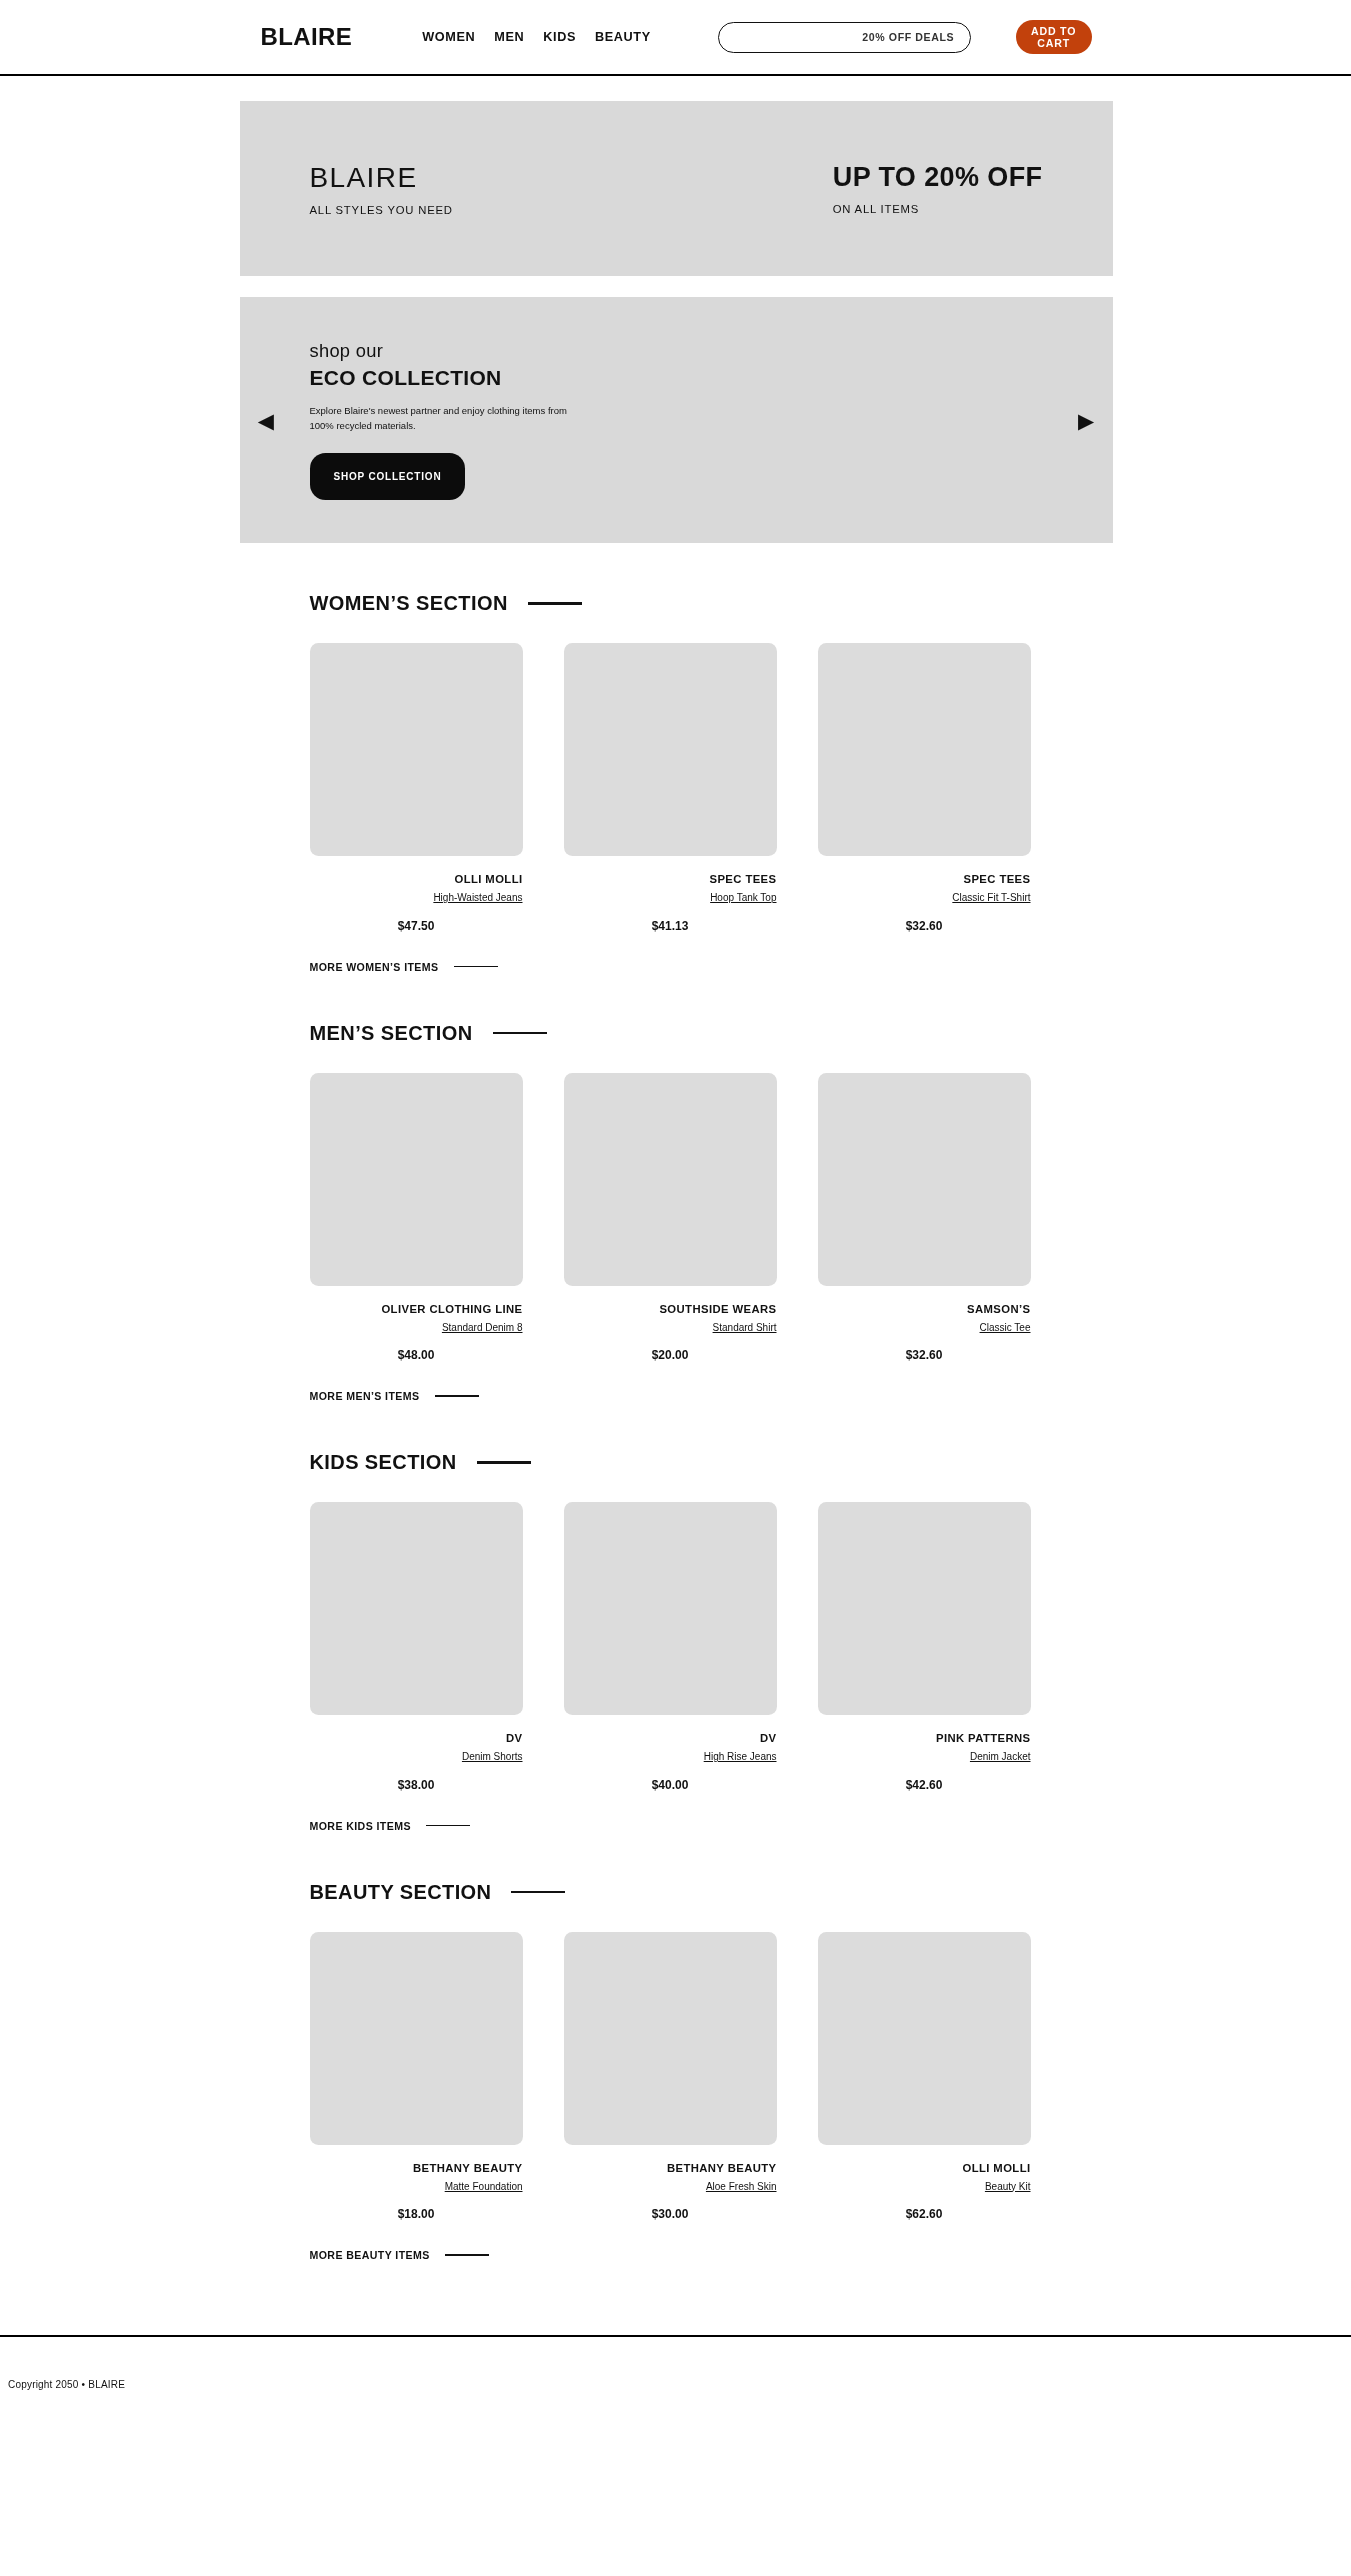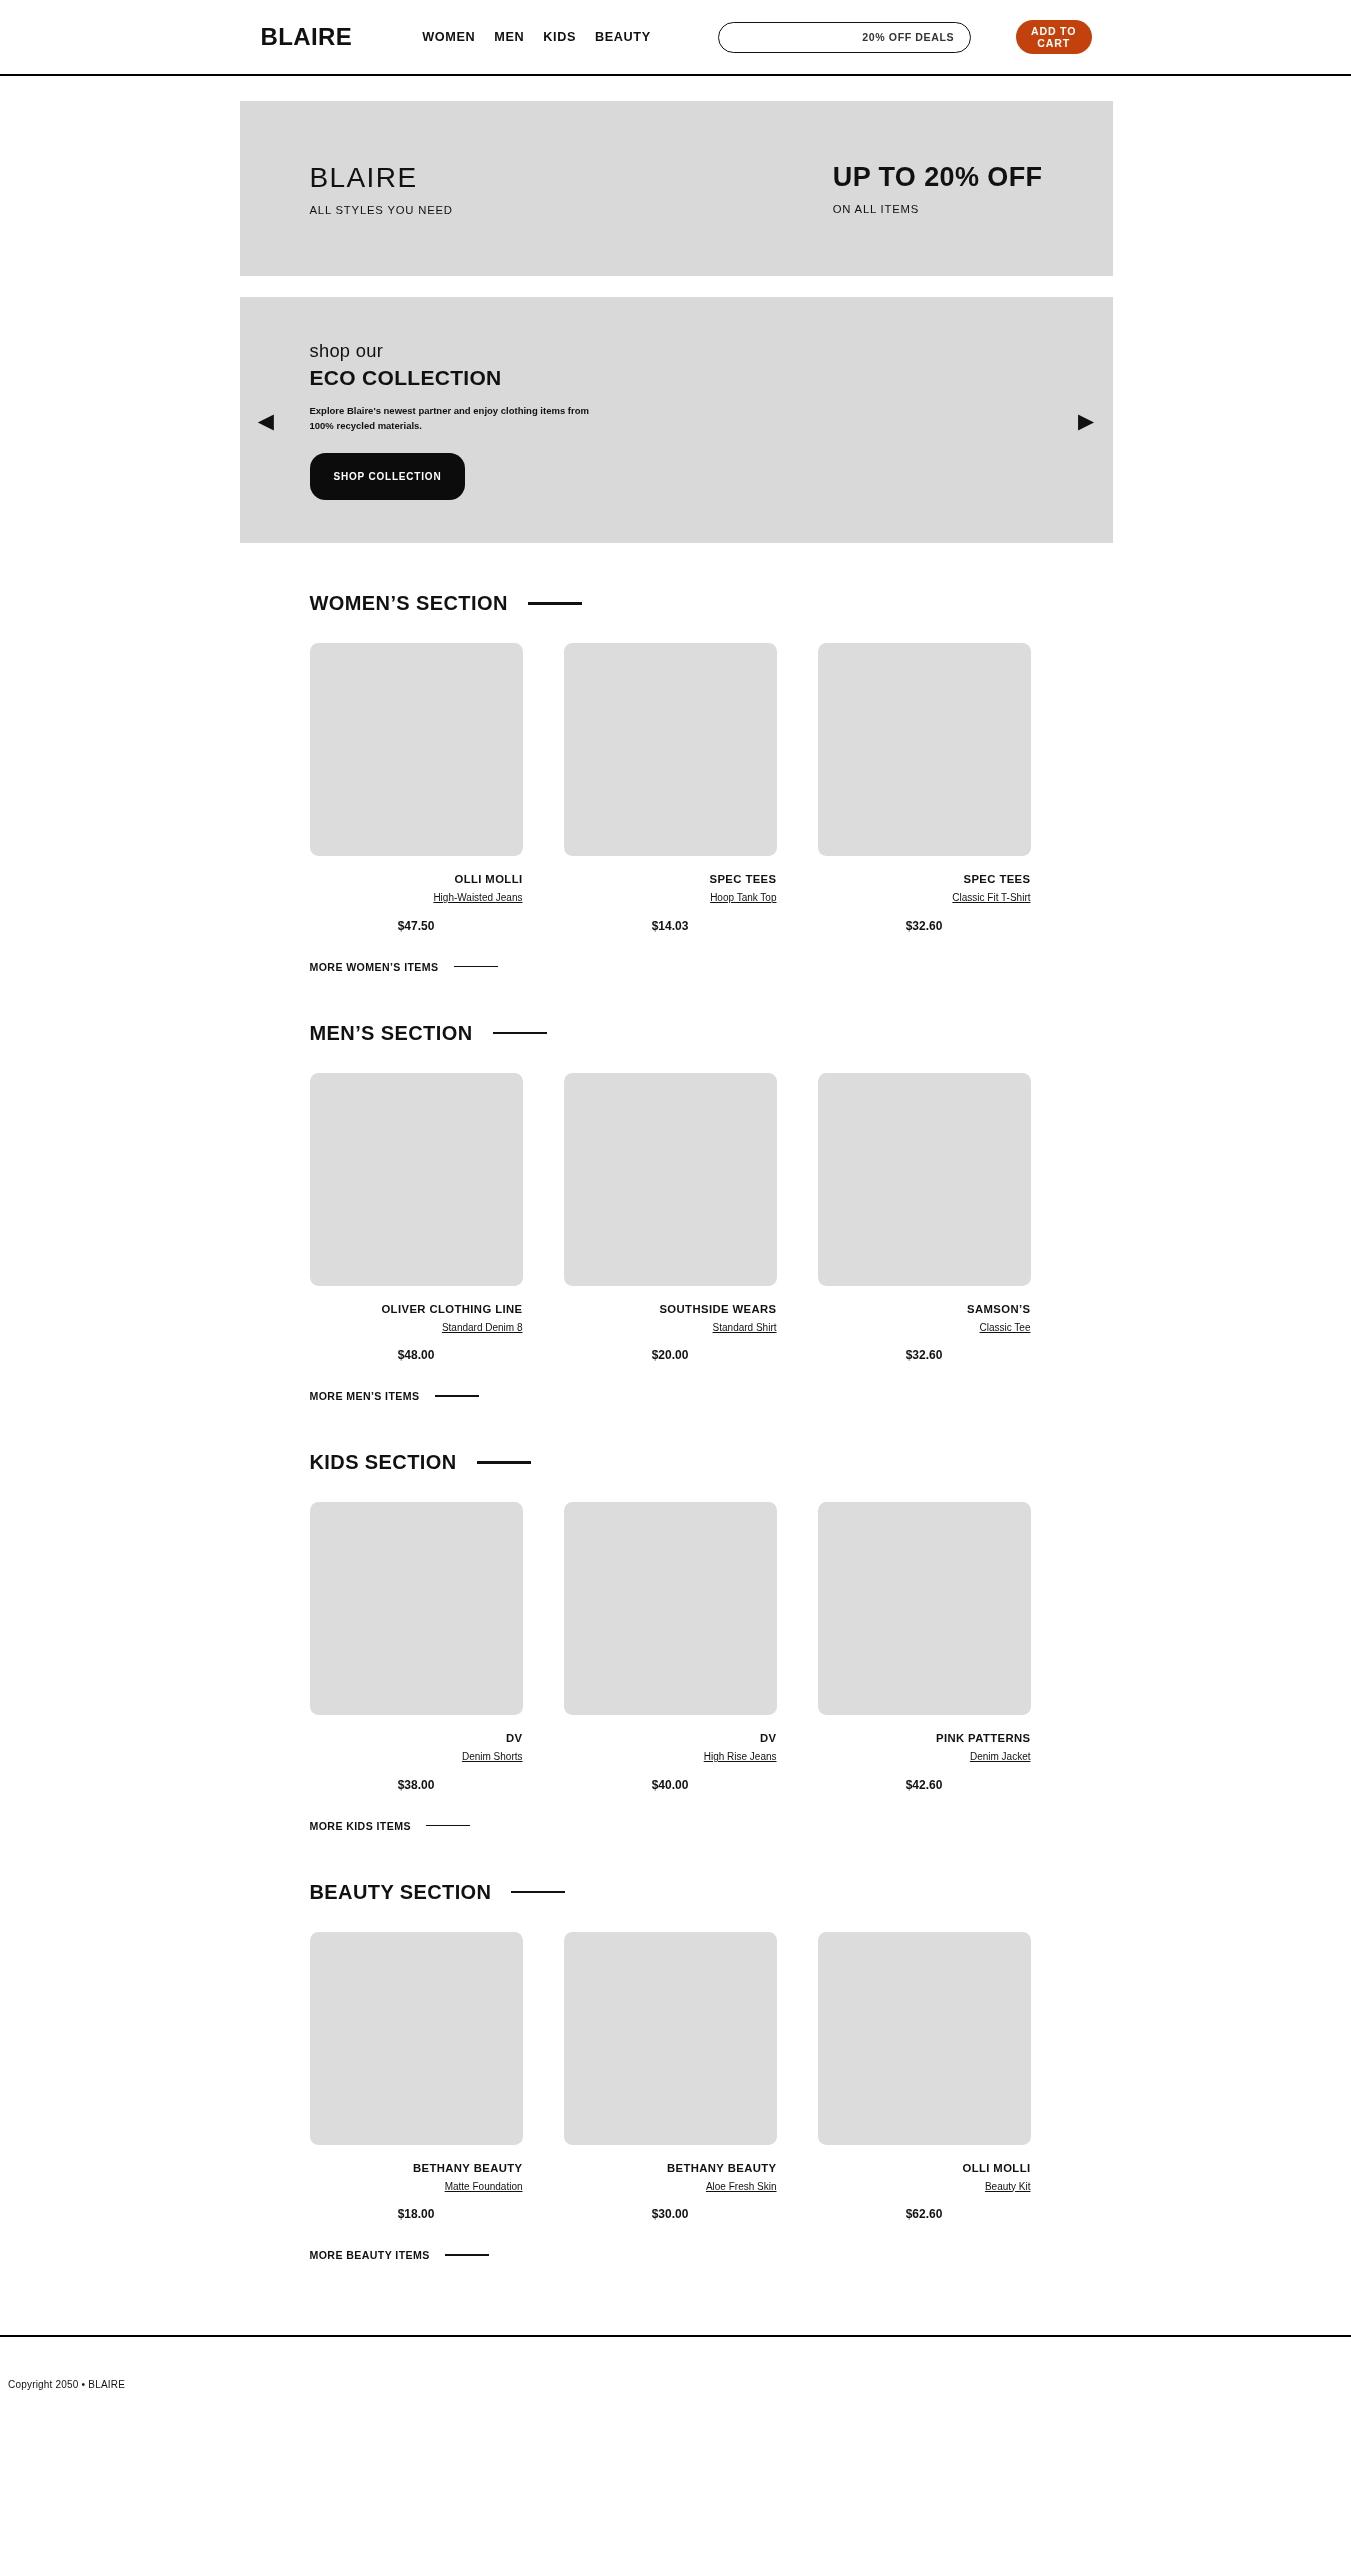--- a/index.html
+++ b/index.html
@@ -137,21 +137,20 @@
     font-weight: bold;
     letter-spacing: 0.3px;
     margin-top: 4.2px;
   }
   .promo-desc {
     font-size: 9.5px;
     line-height: 1.5;
     margin-top: 14px;
     max-width: 282px;
     color: #111;
-    font-weight: bold;
   }
   .promo-btn {
     margin-top: 20px;
     background: #0c0c0c;
     color: #fff;
     border: none;
     border-radius: 15.5px;
     height: 47px;
     padding: 0 24px;
     font-size: 10px;
@@ -313,21 +312,21 @@
       <div class="card">
         <div class="thumb"></div>
         <div class="card-brand">OLLI MOLLI</div>
         <div class="card-name">High-Waisted Jeans</div>
         <div class="card-price">$47.50</div>
       </div>
       <div class="card">
         <div class="thumb"></div>
         <div class="card-brand">SPEC TEES</div>
         <div class="card-name">Hoop Tank Top</div>
-        <div class="card-price">$14.03</div>
+        <div class="card-price">$41.13</div>
       </div>
       <div class="card">
         <div class="thumb"></div>
         <div class="card-brand">SPEC TEES</div>
         <div class="card-name">Classic Fit T-Shirt</div>
         <div class="card-price">$32.60</div>
       </div>
     </div>
     <div class="more-row">
       <div class="more-label">MORE WOMEN’S ITEMS</div>

